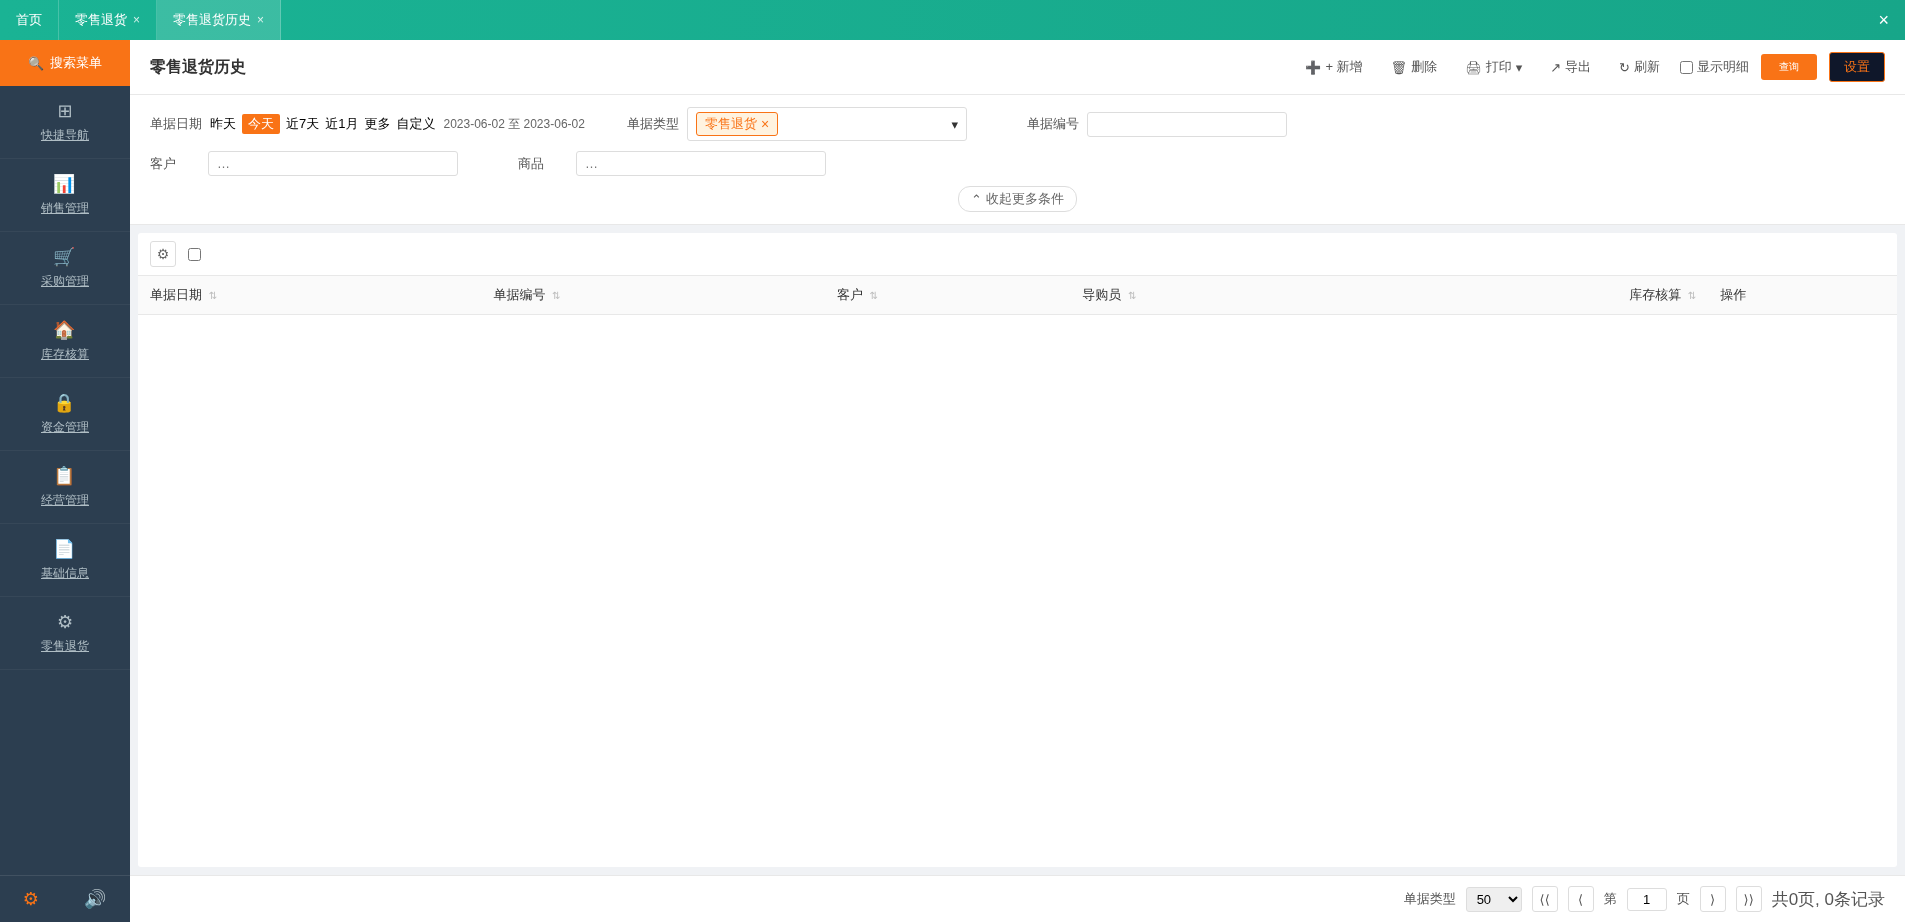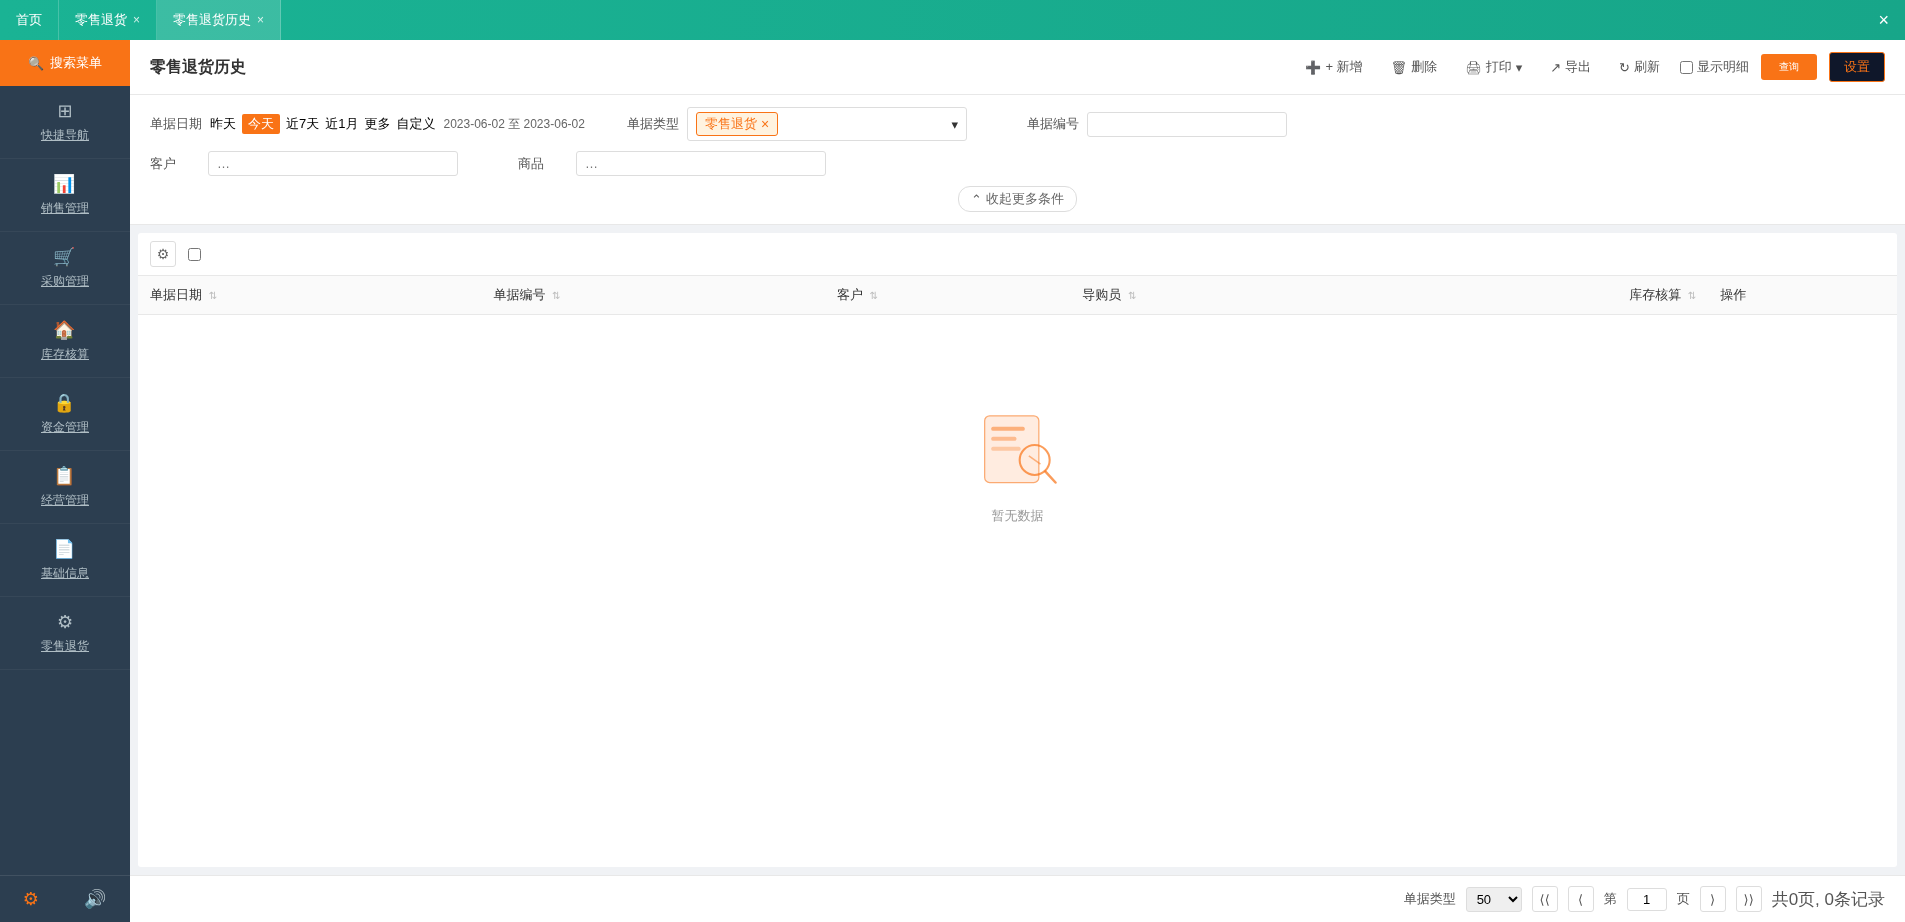--- a/index.html
+++ b/index.html
@@ -565,32 +565,20 @@
             </th>
             <th>
               <span>操作</span>
             </th>
           </tr>
         </thead>
         <tbody>
         </tbody>
       </table>
 
-      <div class="empty-state">
-        <svg class="empty-icon" viewBox="0 0 120 120" xmlns="http://www.w3.org/2000/svg">
-          <rect x="20" y="25" width="65" height="80" rx="6" fill="#ffe0cc" stroke="#f97316" stroke-width="1.5" opacity="0.6"></rect>
-          <rect x="28" y="38" width="40" height="5" rx="2" fill="#f97316" opacity="0.5"></rect>
-          <rect x="28" y="50" width="30" height="5" rx="2" fill="#f97316" opacity="0.4"></rect>
-          <rect x="28" y="62" width="35" height="5" rx="2" fill="#f97316" opacity="0.3"></rect>
-          <circle cx="80" cy="78" r="18" fill="none" stroke="#f97316" stroke-width="2.5" opacity="0.7"></circle>
-          <line x1="93" y1="92" x2="105" y2="105" stroke="#f97316" stroke-width="3" stroke-linecap="round" opacity="0.7"></line>
-          <line x1="73" y1="73" x2="87" y2="83" stroke="#f97316" stroke-width="2" opacity="0.5"></line>
-        </svg>
-        <span>暂无数据</span>
-      </div>
     </div>
 
     <div class="pagination-bar">
       <span class="label">单据类型</span>
       <select class="page-size-select">
         <option>50</option>
         <option>10</option>
         <option>20</option>
         <option>100</option>
       </select>

